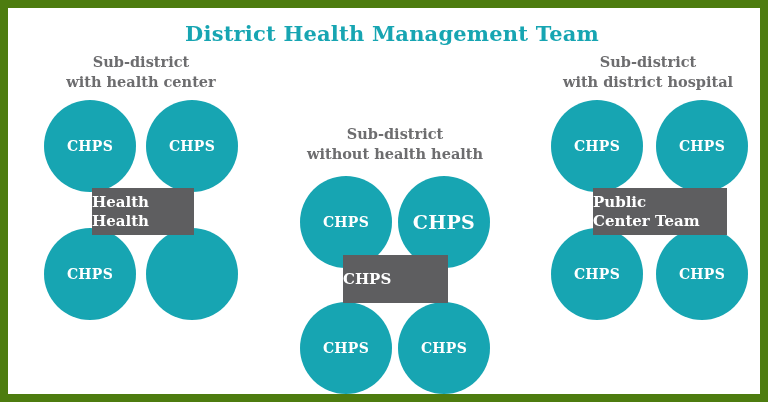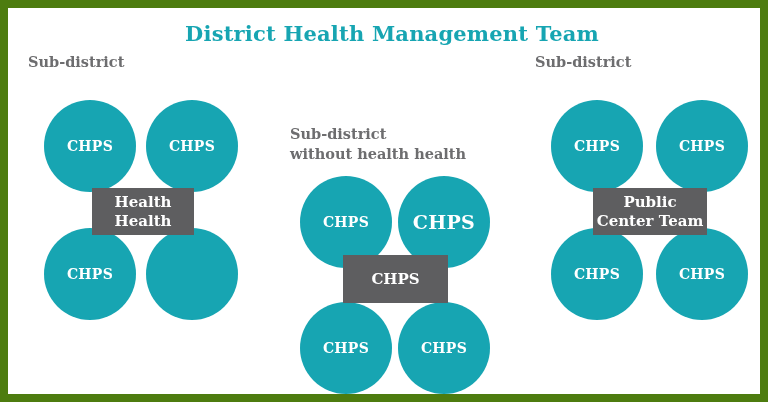--- a/index.html
+++ b/index.html
@@ -35,20 +35,21 @@
     line-height: 1.1;
   }
 
   
   .cluster {
     position: absolute;
   }
   .cluster-label {
     position: absolute;
     width: 100%;
+    text-align: center;
     color: #6d6d6f;
     font-family: "DejaVu Serif", serif;
     font-weight: bold;
     font-size: 14.5px;
     line-height: 1.35;
     white-space: nowrap;
   }
   .cluster-label .ln {
     display: block;
   }
@@ -76,21 +77,21 @@
     font-size: 19px;
   }
 
   
   .hub {
     position: absolute;
     background: #5e5e60;
     color: #ffffff;
     display: flex;
     flex-direction: column;
-    align-items: center;
+    align-items: flex-start;
     justify-content: center;
     font-family: "DejaVu Serif", serif;
     font-weight: bold;
     font-size: 15px;
     line-height: 1.25;
     text-align: center;
     box-sizing: border-box;
     z-index: 5;
   }
   .hub .ln {
@@ -115,32 +116,33 @@
   #cluster-center .c-br { left: 108px; top: 178px; width: 92px; height: 92px; }
   #cluster-center .hub  { left: 53px;  top: 131px; width: 105px; height: 48px; }
 
   
   #cluster-right     { left: 527px; top: 44px;  width: 226px; height: 272px; }
   #cluster-right .cluster-label { top: 0px; left: 0; }
   #cluster-right .c-tl { left: 16px;  top: 48px;  width: 92px; height: 92px; }
   #cluster-right .c-tr { left: 121px; top: 48px;  width: 92px; height: 92px; }
   #cluster-right .c-bl { left: 16px;  top: 176px; width: 92px; height: 92px; }
   #cluster-right .c-br { left: 121px; top: 176px; width: 92px; height: 92px; }
-  #cluster-right .hub  { left: 58px;  top: 136px; width: 114px; height: 47px; }
+  #cluster-right .hub  { left: 58px;  top: 136px; width: 134px; height: 47px; }
 </style>
 </head>
 <body>
 
 <div id="canvas">
 
   <div id="page-title">District Health Management Team</div>
 
   <div class="cluster" id="cluster-left">
     <div class="cluster-label">
       <span class="ln">Sub-district</span>
+      <span class="ln">with health center</span>
     </div>
     <div class="circles">
       <div class="circle c-tl">CHPS</div>
       <div class="circle c-tr">CHPS</div>
       <div class="circle c-bl">CHPS</div>
       <div class="circle c-br"></div>
     </div>
     <div class="hub">
       <span class="ln">Health</span>
       <span class="ln">Health</span>
@@ -159,20 +161,21 @@
       <div class="circle c-br">CHPS</div>
     </div>
     <div class="hub">
       <span class="ln">CHPS</span>
     </div>
   </div>
 
   <div class="cluster" id="cluster-right">
     <div class="cluster-label">
       <span class="ln">Sub-district</span>
+      <span class="ln">with district hospital</span>
     </div>
     <div class="circles">
       <div class="circle c-tl">CHPS</div>
       <div class="circle c-tr">CHPS</div>
       <div class="circle c-bl">CHPS</div>
       <div class="circle c-br">CHPS</div>
     </div>
     <div class="hub">
       <span class="ln">Public</span>
       <span class="ln">Center Team</span>

